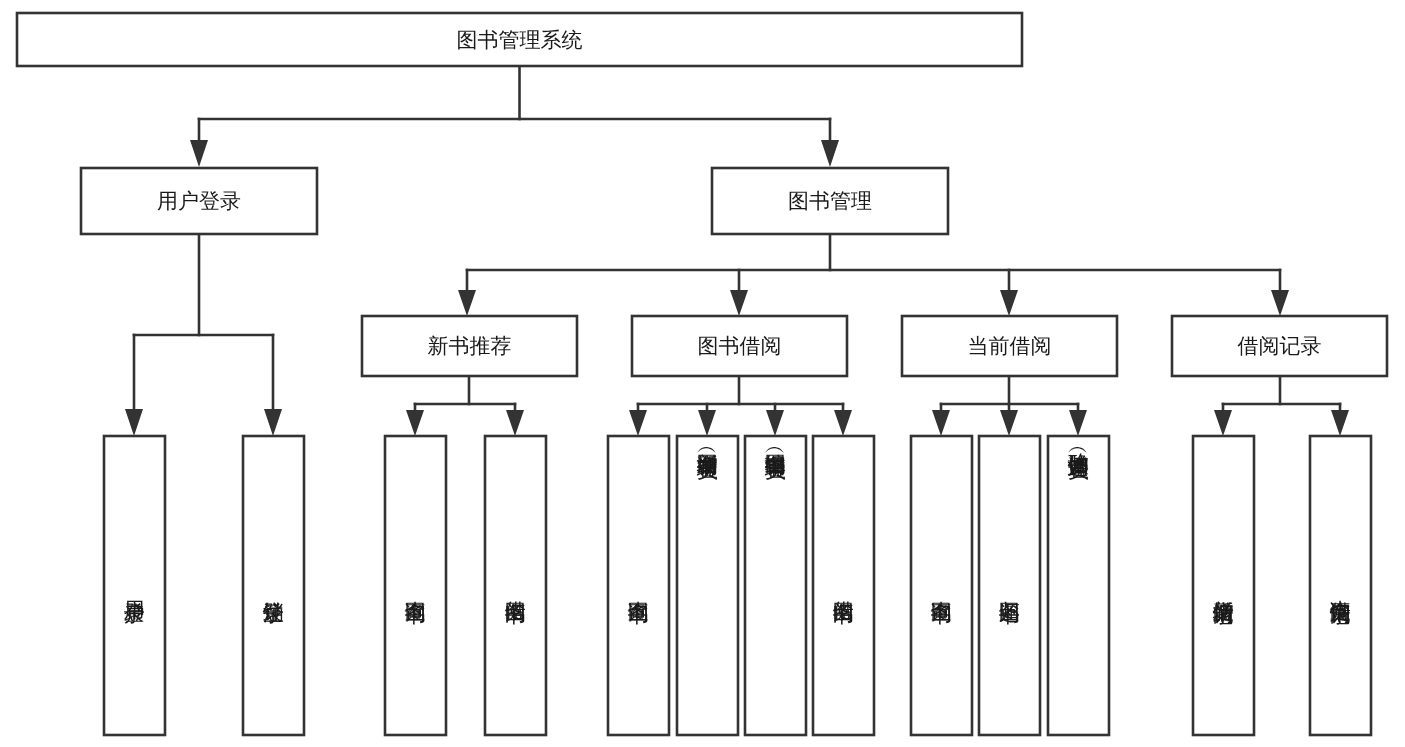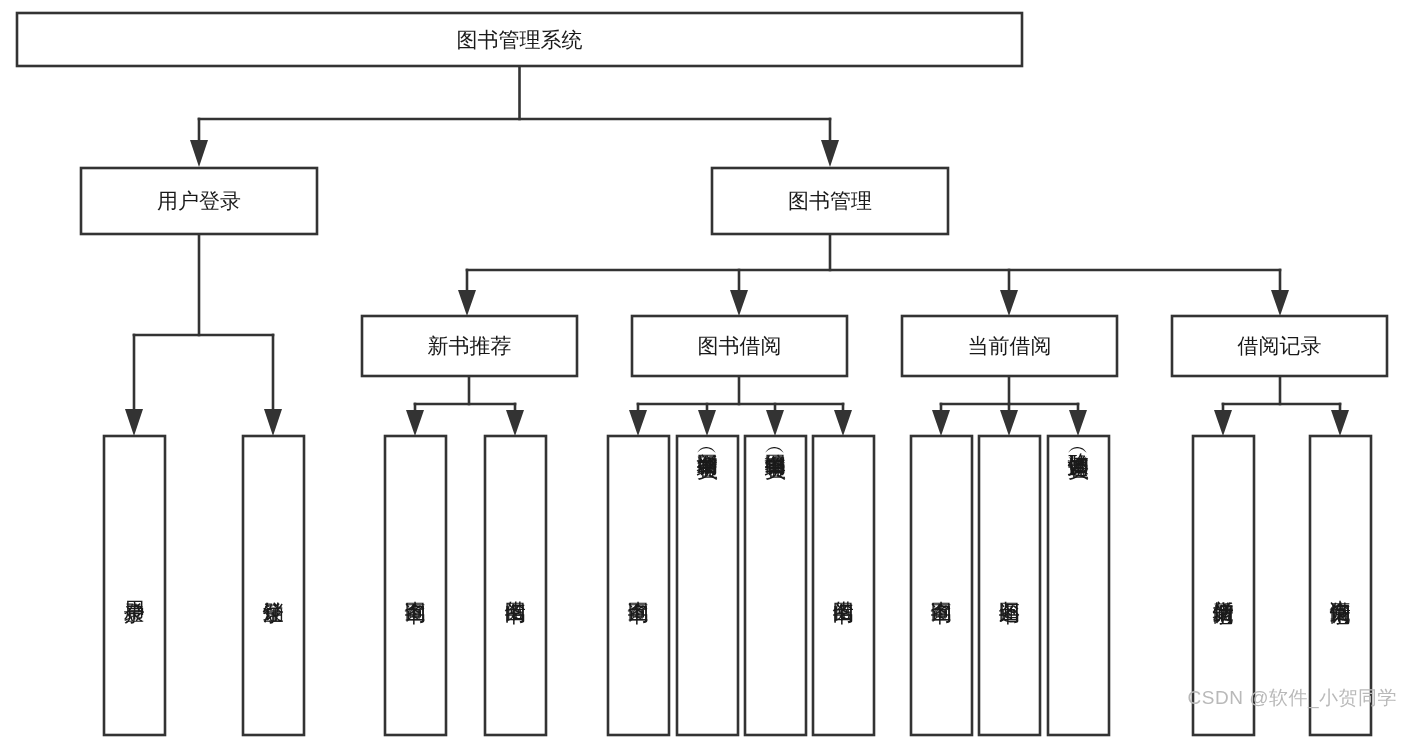--- a/index.html
+++ b/index.html
@@ -238,15 +238,14 @@
     <span class="vert-label">确认归还（管理员）</span>
   </div>
 
   <div class="vert-label-wrap" style="left:1193px; top:436px; width:61px; height:299px;">
     <span class="vert-label">新增借阅记录</span>
   </div>
   <div class="vert-label-wrap" style="left:1310px; top:436px; width:61px; height:299px;">
     <span class="vert-label">查询借阅记录</span>
   </div>
 
-  <div id="watermark">CSDN @软件_小贺同学</div>
 
 </div>
 
 </body></html>

